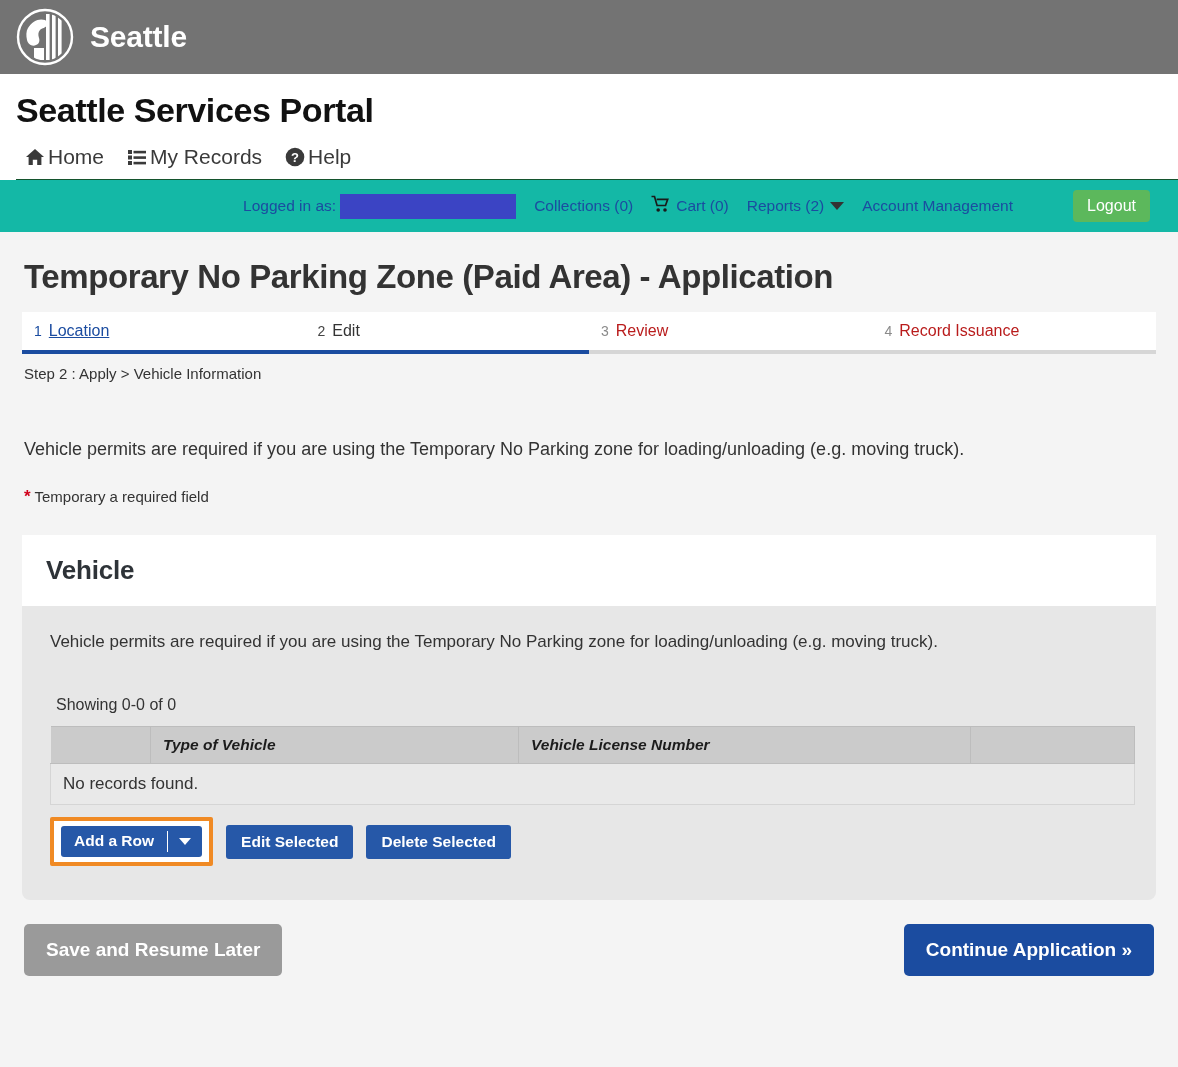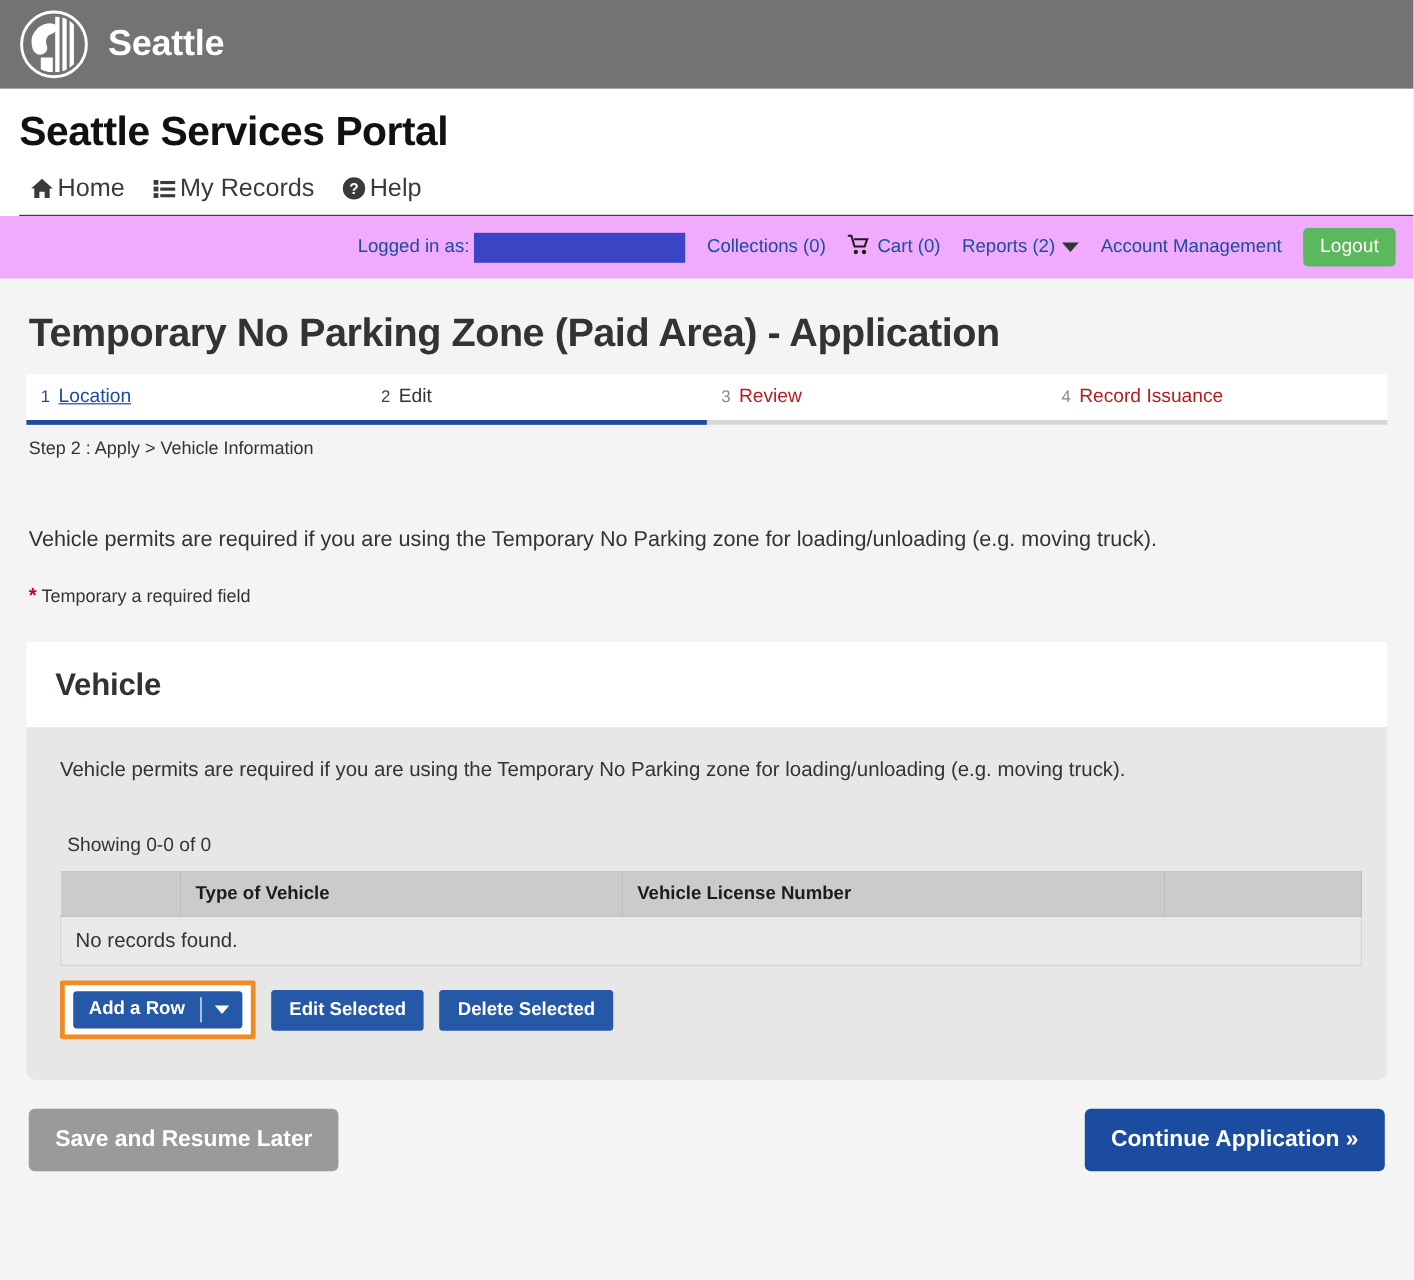--- a/index.html
+++ b/index.html
@@ -54,26 +54,26 @@
     gap: 2px;
     font-size: 21px;
     color: #3a3a3a;
     cursor: pointer;
     text-decoration: none;
   }
   .nav-item svg { display: block; }
 
   
   .account-bar {
-    background: #f0abfc;
+    background: #14b8a6;
     display: flex;
     align-items: center;
     justify-content: flex-end;
     gap: 18px;
-    padding: 10px 15px 10px 0;
+    padding: 10px 28px 10px 0;
     font-size: 15.5px;
   }
   .acct-link { color: #1b4ca0; cursor: pointer; white-space: nowrap; }
   .logged-in-wrap { display: flex; align-items: center; gap: 4px; }
   .logged-in-label { color: #1b4ca0; }
   .redacted {
     display: inline-block;
     width: 176px; height: 25px;
     background: #3b44c4;
     vertical-align: middle;
@@ -87,20 +87,21 @@
   }
   .logout-btn {
     background: #5cb85c;
     color: #ffffff;
     border: none;
     border-radius: 4px;
     font-size: 16px;
     padding: 7px 14px;
     cursor: pointer;
     font-family: inherit;
+    margin-left: 42px;
   }
 
   
   .content { padding: 0 22px; }
   .page-title {
     font-size: 33px;
     font-weight: bold;
     color: #333333;
     margin: 26px 0 16px 2px;
     letter-spacing: -0.4px;
@@ -180,20 +181,21 @@
   .grid thead th {
     background: #cbcbcb;
     border: 1px solid #bdbdbd;
     border-left: none;
     font-size: 15.5px;
     color: #1c1c1c;
     text-align: left;
     padding: 9px 12px;
     height: 36px;
     font-weight: bold;
+    font-style: italic;
   }
   .grid thead th.col-check { width: 100px; }
   .grid thead th.col-type { width: 368px; }
   .grid thead th.col-lic  { width: 452px; }
   .grid thead th.col-end  { width: 164px; }
   .grid tbody td {
     background: #e9e9e9;
     border: 1px solid #d5d5d5;
     border-top: none;
     font-size: 17px;

